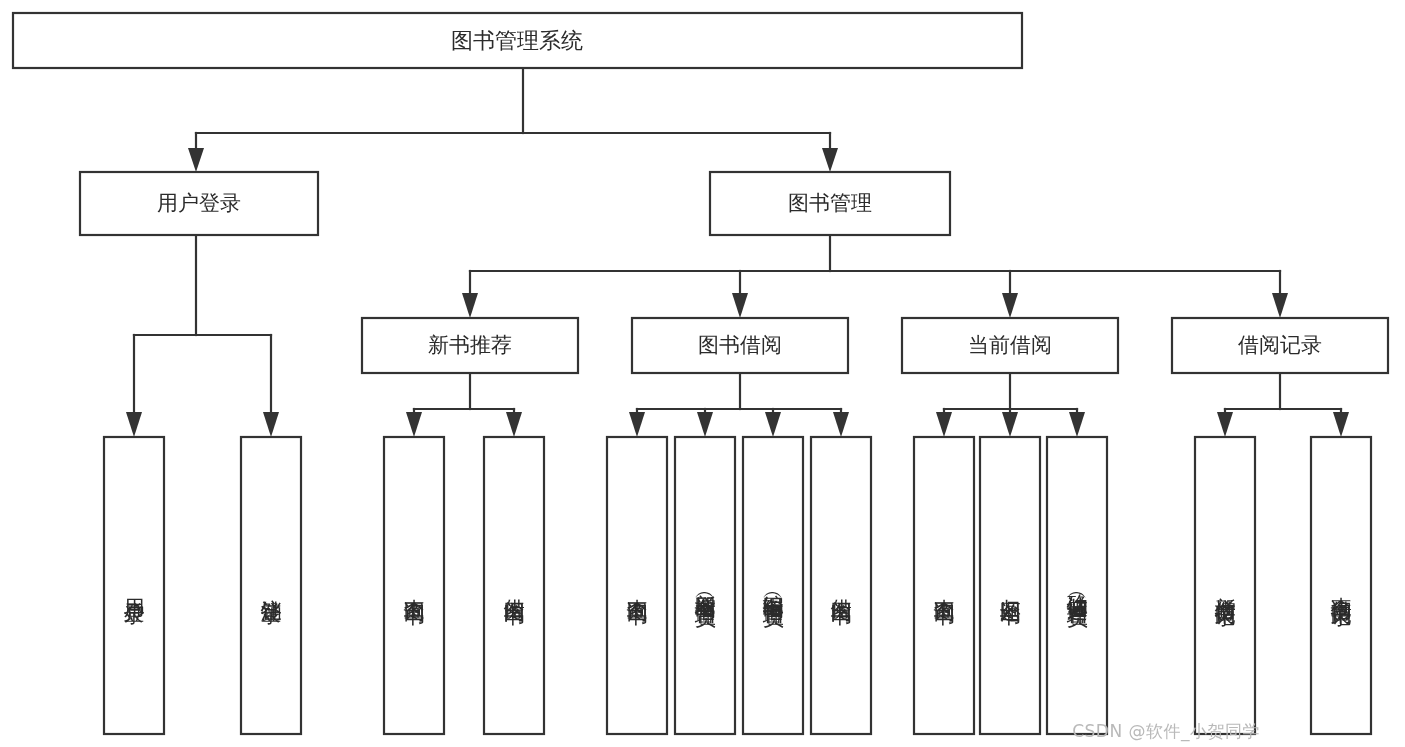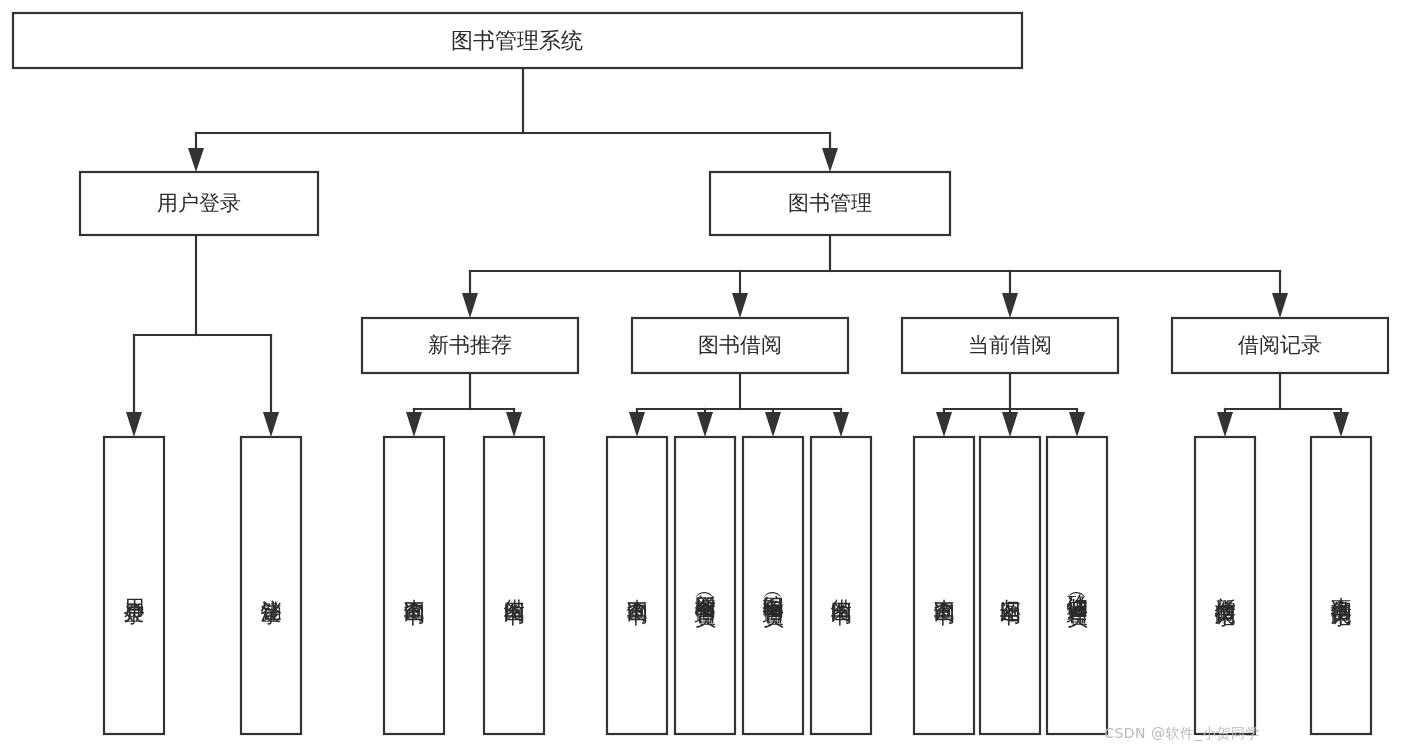--- a/index.html
+++ b/index.html
@@ -64,21 +64,21 @@
     justify-content: center;
     text-align: center;
     white-space: nowrap;
     pointer-events: none;
   }
   .watermark {
     position: absolute;
     right: 8px;
     bottom: 4px;
     font-family: "DejaVu Sans", "Liberation Sans", sans-serif;
-    font-size: 14px;
+    font-size: 17px;
     color: #b9b9b9;
     letter-spacing: 0.5px;
     white-space: nowrap;
   }
 </style>
 </head>
 <body>
 
 <div id="diagram-root">
 

